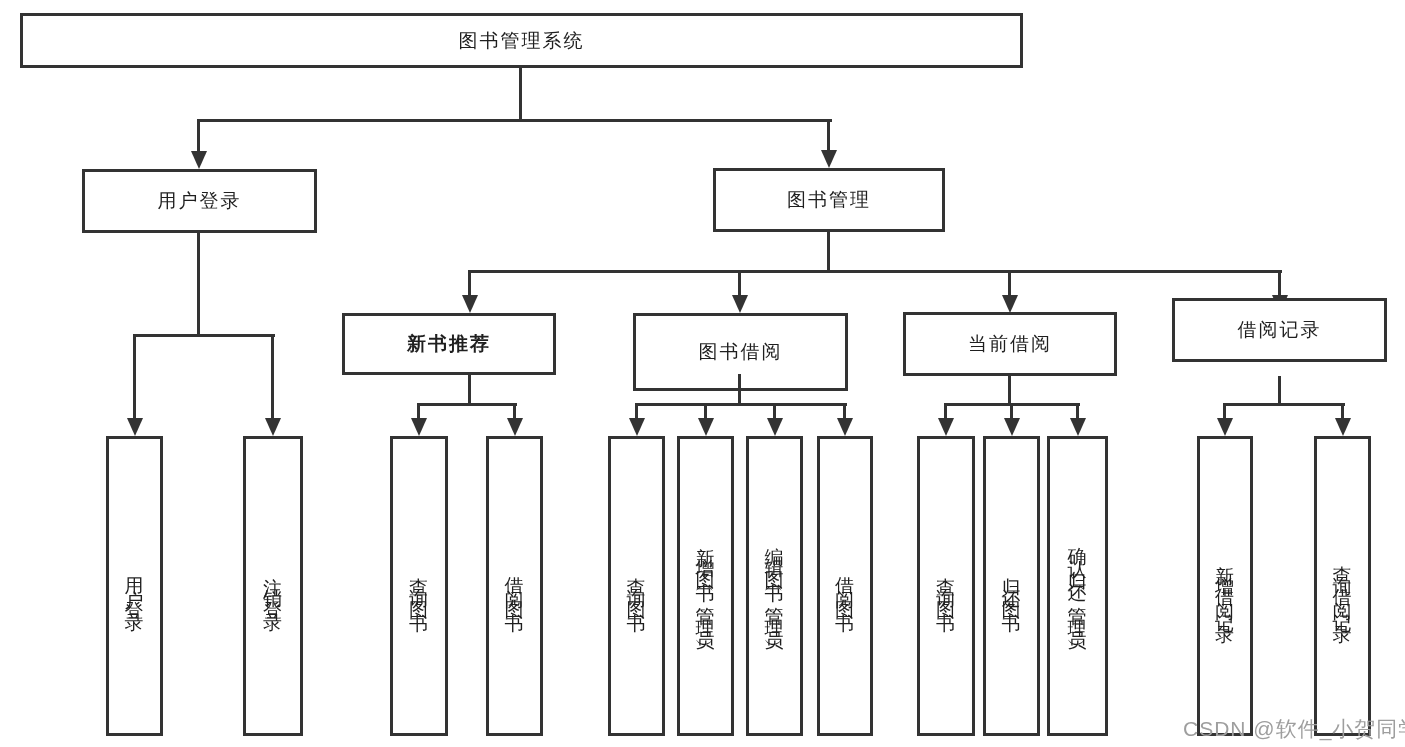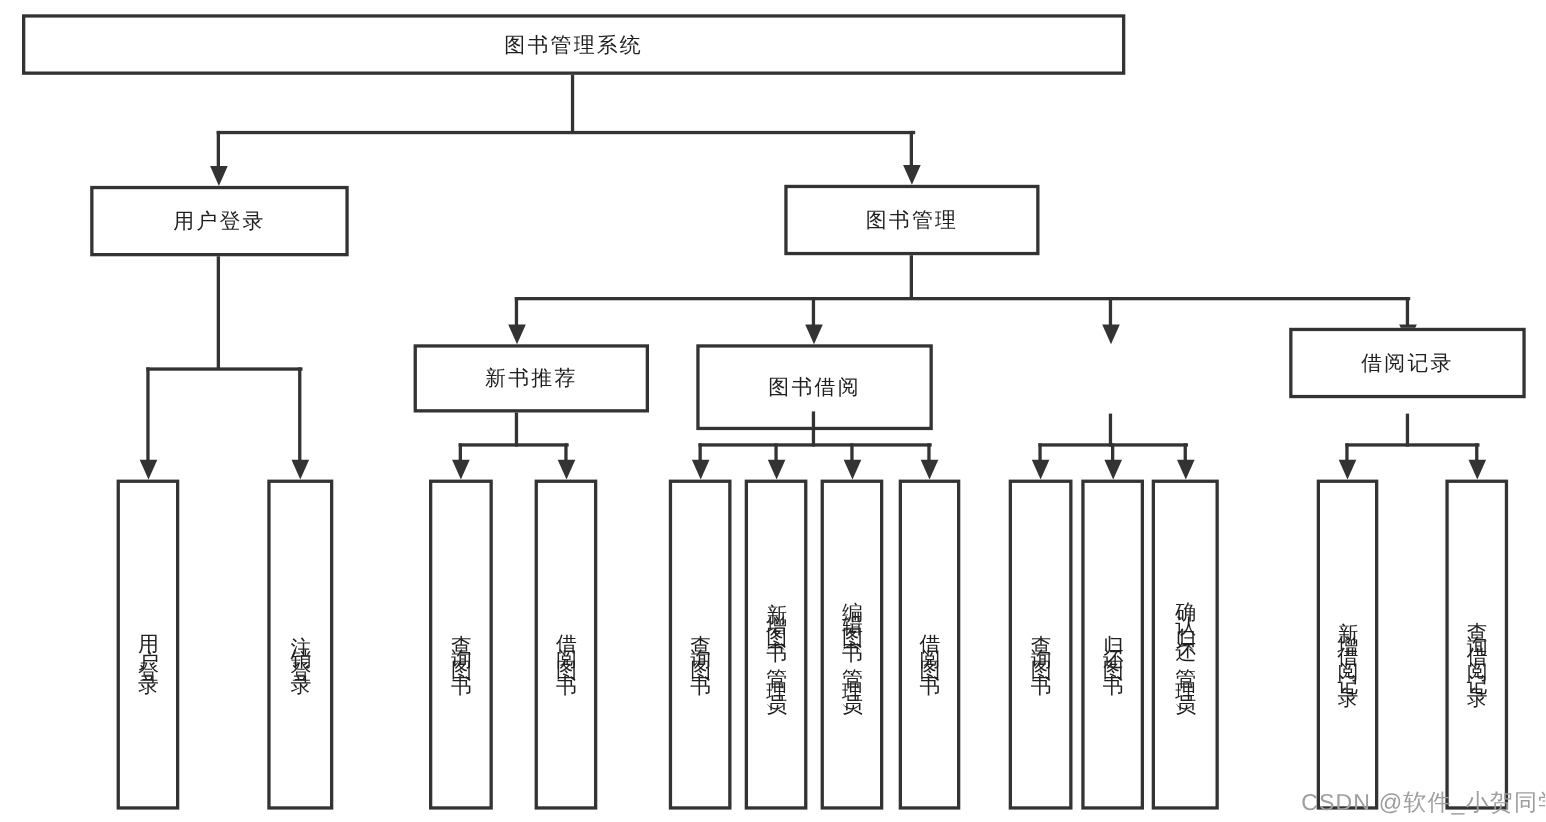--- a/index.html
+++ b/index.html
@@ -71,25 +71,28 @@
   <div class="hl" style="left:468px;top:270px;width:814px;"></div>
   <div class="vl" style="left:468px;top:270px;height:27px;"></div>
   <div class="ar" style="left:462px;top:295px;"></div>
   <div class="vl" style="left:738px;top:270px;height:27px;"></div>
   <div class="ar" style="left:732px;top:295px;"></div>
   <div class="vl" style="left:1008px;top:270px;height:27px;"></div>
   <div class="ar" style="left:1002px;top:295px;"></div>
   <div class="vl" style="left:1278px;top:270px;height:27px;"></div>
   <div class="ar" style="left:1272px;top:295px;"></div>
 
-  <div class="box" style="left:376px;top:313px;width:214px;height:62px;">
+  <div class="box" style="left:342px;top:313px;width:214px;height:62px;font-weight:bold;">
     <span>新书推荐</span>
   </div>
   <div class="box" style="left:633px;top:313px;width:215px;height:78px;">
     <span>图书借阅</span>
+  </div>
+  <div class="box" style="left:903px;top:312px;width:214px;height:64px;">
+    <span>当前借阅</span>
   </div>
   <div class="box" style="left:1172px;top:298px;width:215px;height:64px;">
     <span>借阅记录</span>
   </div>
 
   <div class="vl" style="left:468px;top:375px;height:31px;"></div>
   <div class="hl" style="left:417px;top:403px;width:100px;"></div>
   <div class="vl" style="left:417px;top:403px;height:17px;"></div>
   <div class="ar" style="left:411px;top:418px;"></div>
   <div class="vl" style="left:513px;top:403px;height:17px;"></div>

